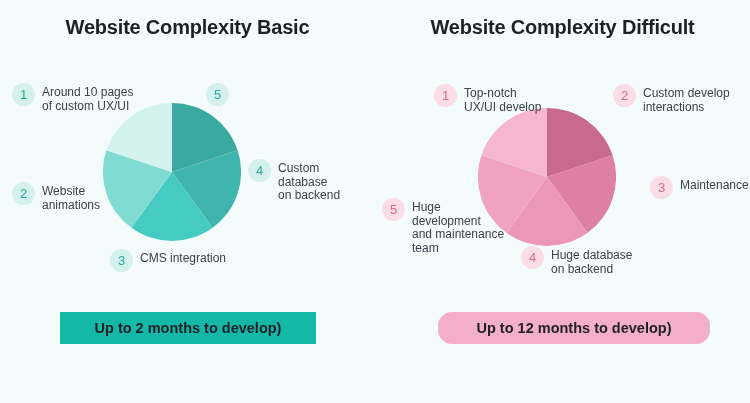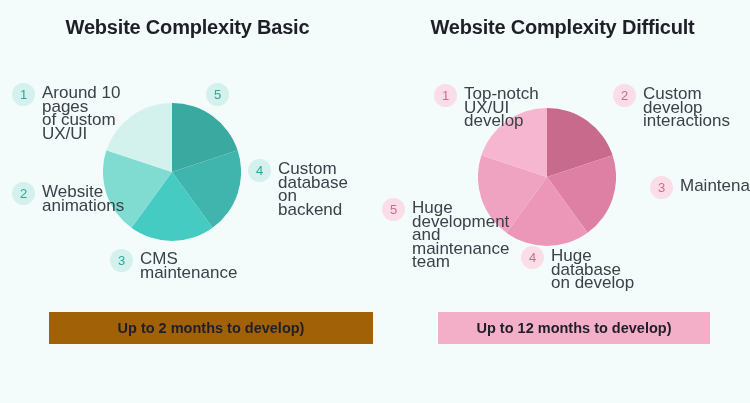--- a/index.html
+++ b/index.html
@@ -60,48 +60,49 @@
     align-items: center;
     justify-content: center;
     font-size: 13px;
     line-height: 1;
     font-weight: normal;
   }
   .badge-teal { background: #d4f1ed; color: #2aa79b; }
   .badge-pink { background: #fbdde8; color: #d06a90; }
 
   .callout-text {
-    font-size: 17px;
+    font-size: 12px;
     line-height: 13.5px;
     color: #3c4149;
     padding-top: 3px;
     white-space: pre-line;
   }
 
   .footer-bar {
     position: absolute;
     height: 32px;
     display: flex;
     align-items: center;
     justify-content: center;
     font-size: 14.5px;
     font-weight: bold;
     color: #1f1f28;
   }
   .footer-left {
-    left: 49px;
+    left: 60px;
     top: 312px;
-    width: 324px;
-    background: #a16207;
+    width: 256px;
+    background: #14b8a6;
   }
   .footer-right {
     left: 438px;
     top: 312px;
     width: 272px;
     background: #f3aec8;
+    border-radius: 14px;
   }
 </style>
 </head>
 <body>
 
 <div class="panel panel-left">
 
   <div class="panel-title">Website Complexity Basic</div>
 
   <div class="pie-wrap pie-left">
@@ -122,21 +123,21 @@
   </div>
 
   <div class="callout" style="left:12px; top:182px; width:120px;">
     <span class="badge badge-teal">2</span>
     <span class="callout-text">Website
 animations</span>
   </div>
 
   <div class="callout" style="left:110px; top:249px; width:145px;">
     <span class="badge badge-teal">3</span>
-    <span class="callout-text">CMS maintenance</span>
+    <span class="callout-text">CMS integration</span>
   </div>
 
   <div class="callout" style="left:248px; top:159px; width:115px;">
     <span class="badge badge-teal">4</span>
     <span class="callout-text">Custom database
 on backend</span>
   </div>
 
   <div class="callout" style="left:206px; top:83px; width:130px;">
     <span class="badge badge-teal">5</span>
@@ -173,21 +174,21 @@
 </div>
 
 <div class="callout" style="left:650px; top:176px; width:100px;">
   <span class="badge badge-pink">3</span>
   <span class="callout-text">Maintenance</span>
 </div>
 
 <div class="callout" style="left:521px; top:246px; width:125px;">
   <span class="badge badge-pink">4</span>
   <span class="callout-text">Huge database
-on develop</span>
+on backend</span>
 </div>
 
 <div class="callout" style="left:382px; top:198px; width:125px;">
   <span class="badge badge-pink">5</span>
   <span class="callout-text">Huge development
 and maintenance
 team</span>
 </div>
 
 <div class="footer-bar footer-right">Up to 12 months to develop)</div>

